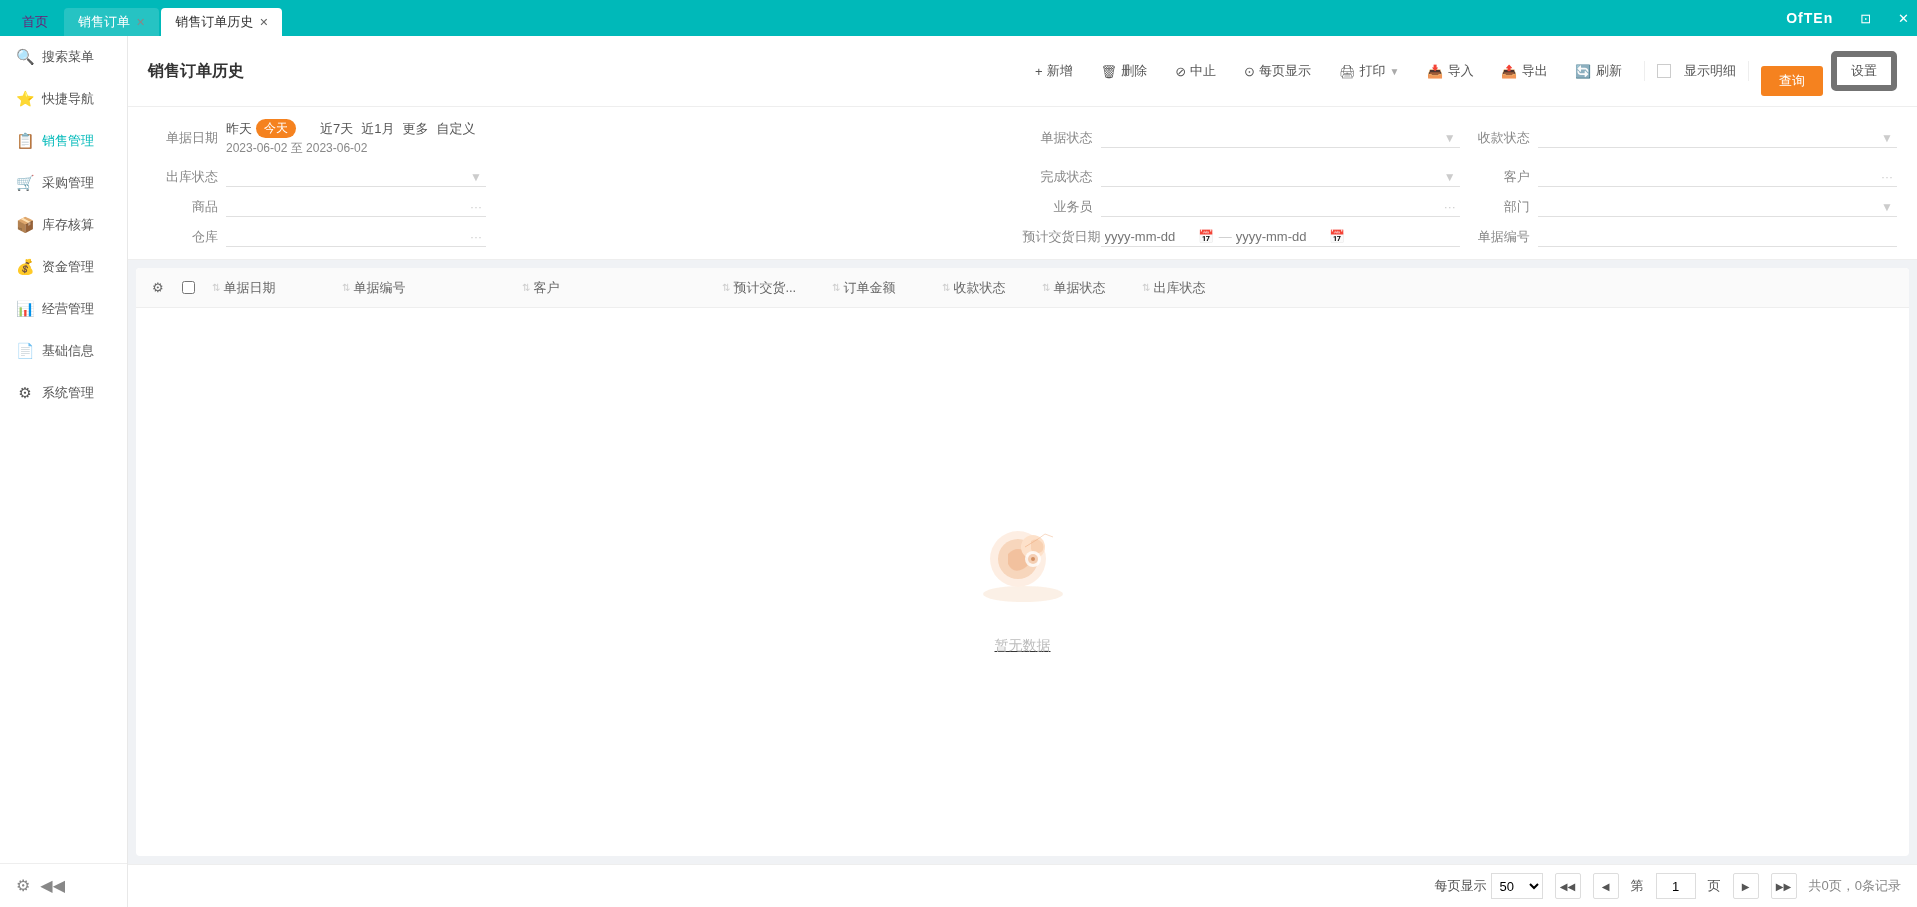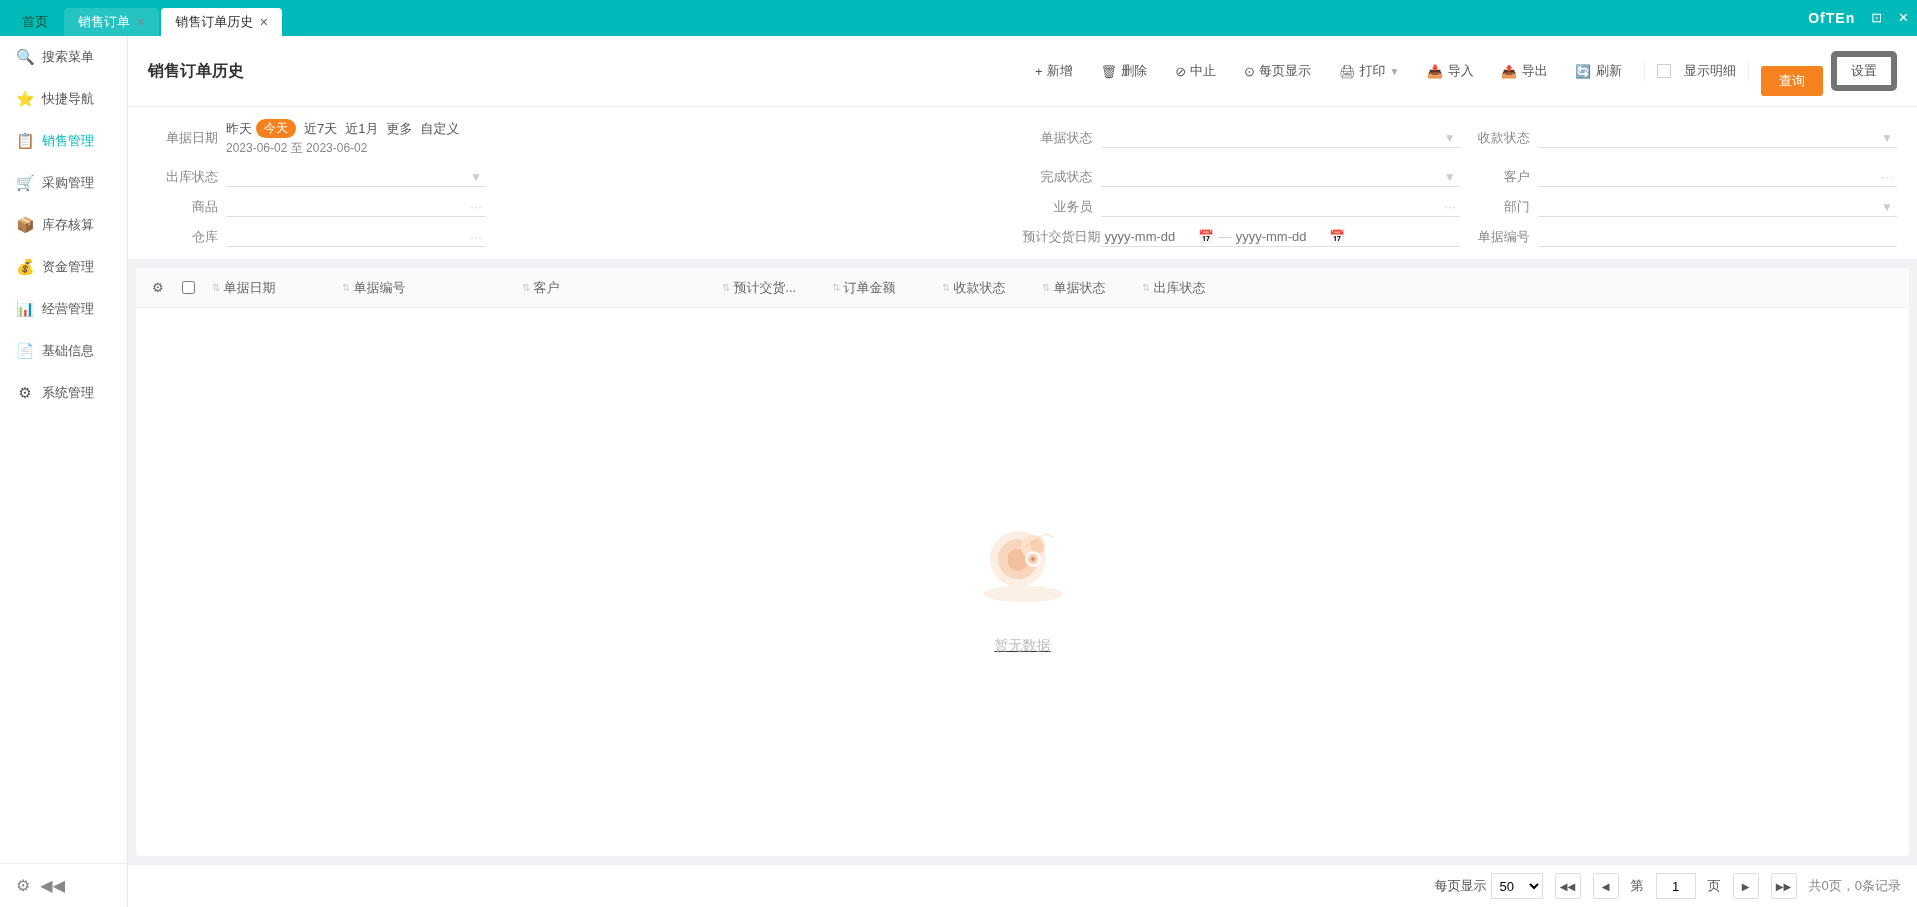--- a/index.html
+++ b/index.html
@@ -5,22 +5,22 @@
     * { box-sizing: border-box; margin: 0; padding: 0; }
     body { font-family: 'Microsoft YaHei', Arial, sans-serif; font-size: 13px; background: #f0f2f5; color: #333; display: flex; flex-direction: column; height: 907px; overflow: hidden; }
 
     
     .top-bar { background: #00b9b9; height: 36px; display: flex; align-items: center; justify-content: space-between; padding: 0 8px; flex-shrink: 0; }
     .top-bar-tabs { display: flex; align-items: flex-end; height: 100%; }
     .tab { display: flex; align-items: center; padding: 0 14px; height: 28px; background: rgba(255,255,255,0.15); color: #fff; border-radius: 4px 4px 0 0; cursor: pointer; font-size: 13px; margin-right: 2px; gap: 6px; }
     .tab.active { background: #fff; color: #333; }
     .tab-close { font-size: 11px; color: #888; cursor: pointer; }
     .tab.active .tab-close { color: #666; }
-    .tab-plain { background: transparent; color: #14532d; }
-    .top-bar-right { display: flex; align-items: flex-start; gap: 16px; color: #fff; font-size: 13px; }
+    .tab-plain { background: transparent; color: #701a75; }
+    .top-bar-right { display: flex; align-items: flex-end; gap: 27px; color: #fff; font-size: 13px; }
     .top-bar-right span { cursor: pointer; }
     .brand-text { font-size: 14px; font-weight: bold; letter-spacing: 1px; color: #fff; }
 
     
     .layout { display: flex; flex: 1; overflow: hidden; }
 
     
     .sidebar { width: 128px; background: #fff; border-right: 1px solid #e8e8e8; display: flex; flex-direction: column; flex-shrink: 0; }
     .sidebar-item { display: flex; align-items: center; gap: 8px; padding: 12px 16px; cursor: pointer; color: #555; font-size: 13px; }
     .sidebar-item.active { color: #00b9b9; }
@@ -209,21 +209,21 @@
 
     <div class="filter-area">
 
       <div class="filter-row">
         <div class="filter-item" style="flex:2;">
           <span class="filter-label">单据日期</span>
           <div style="display:flex;flex-direction:column;">
             <div class="date-filter-top">
               <span class="date-option">昨天</span>
               <span class="date-badge">今天</span>
-              <span class="date-option" style="margin-left:4px;">近7天</span>
+              <span class="date-option" style="margin-left:20px;">近7天</span>
               <span class="date-option" style="margin-left:4px;">近1月</span>
               <span class="date-option" style="margin-left:4px;">更多</span>
               <span class="date-option" style="margin-left:4px;">自定义</span>
             </div>
             <div class="date-range">2023-06-02 至 2023-06-02</div>
           </div>
         </div>
         <div class="filter-item">
           <span class="filter-label">单据状态</span>
           <div class="filter-control" style="flex:1;">

